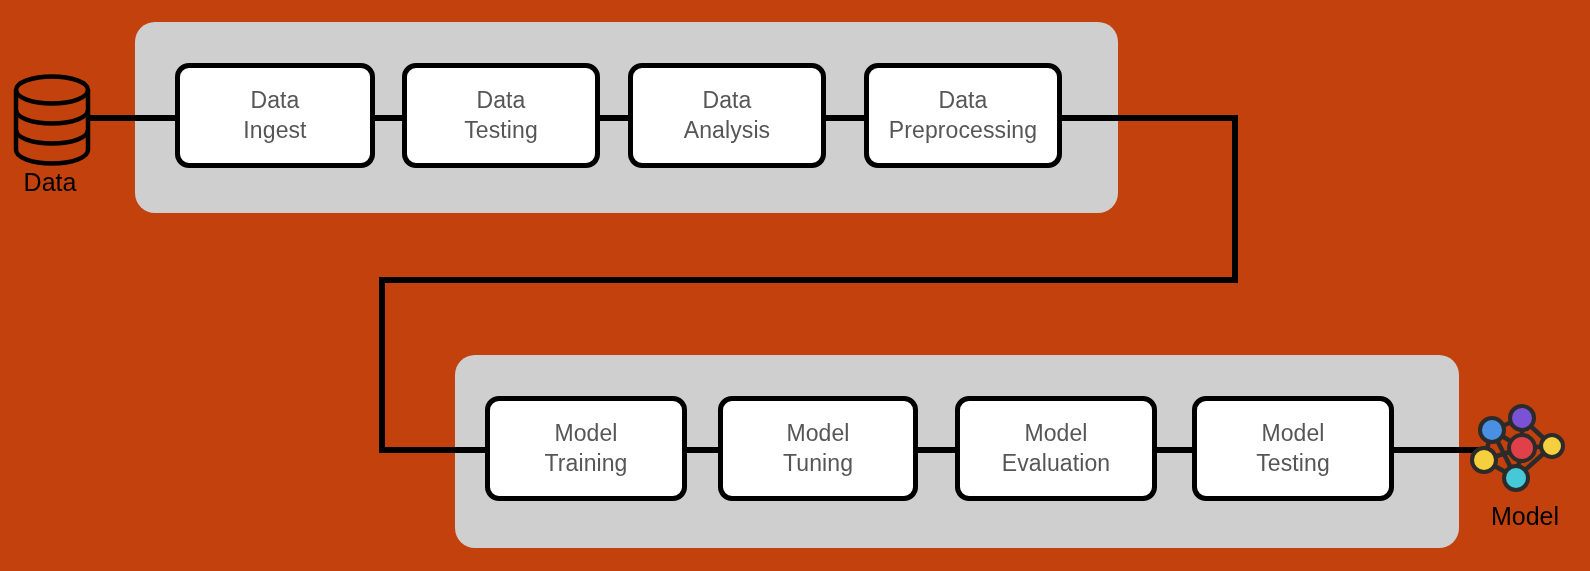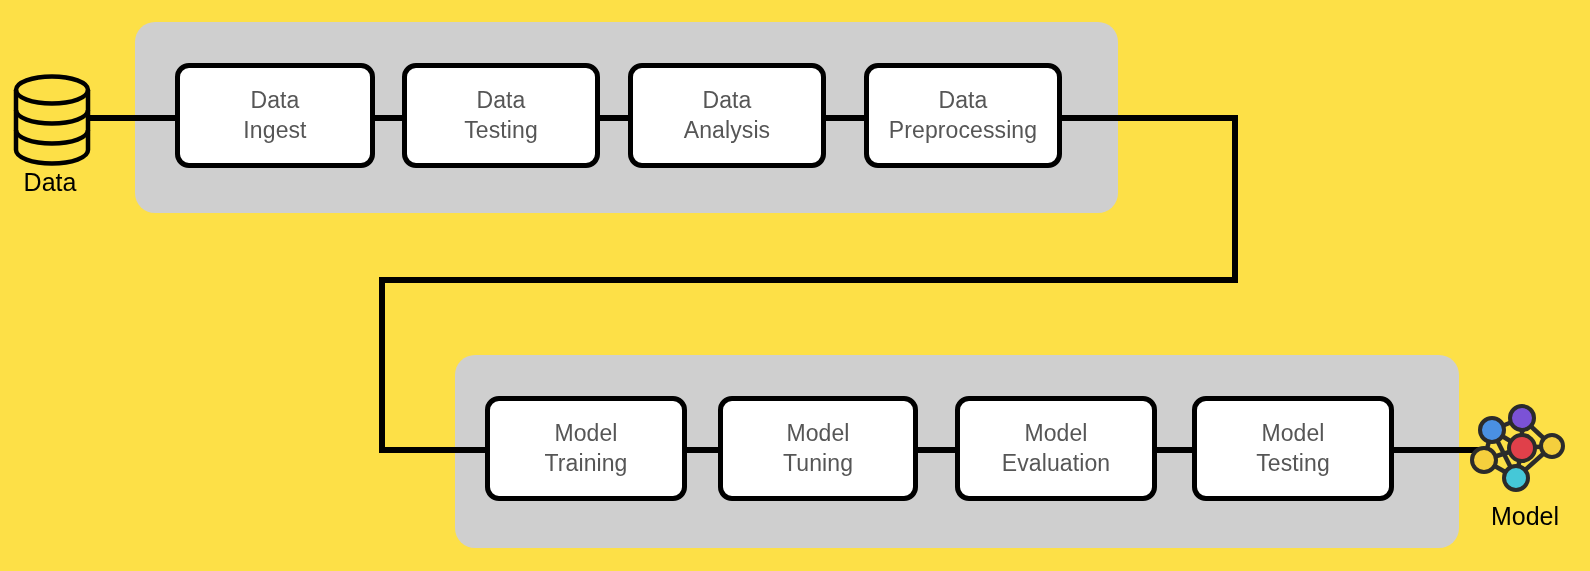--- a/index.html
+++ b/index.html
@@ -7,21 +7,21 @@
     padding: 0;
     background: #ffffff;
   }
   body {
     font-family: "Liberation Sans", sans-serif;
   }
   #canvas {
     position: relative;
     width: 1590px;
     height: 571px;
-    background: #fde047;
+    background: #c2410c;
     overflow: hidden;
   }
 
   
   .stage-panel {
     position: absolute;
     background: #cfcfcf;
     border-radius: 20px;
   }
   #stage-data-panel  { left: 135px; top: 22px;  width: 983px;  height: 191px; }

